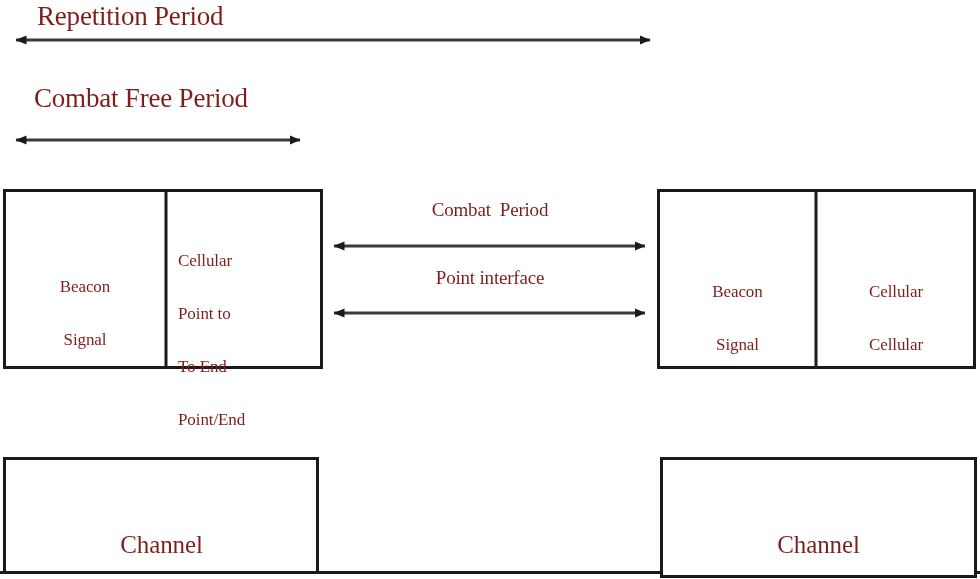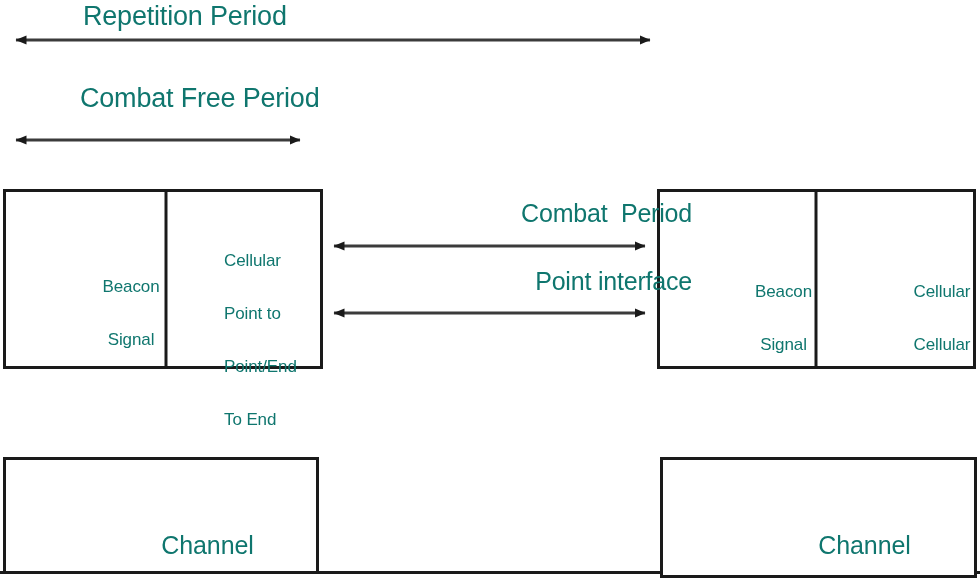--- a/index.html
+++ b/index.html
@@ -20,34 +20,33 @@
   }
   .svg-layer {
     position: absolute;
     left: 0;
     top: 0;
     width: 980px;
     height: 579px;
   }
   .txt {
     position: absolute;
-    color: #0f766e;
-    font-family: Liberation Sans, sans-serif;
+    color: #7f1d1d;
+    font-family: Liberation Serif, serif;
     white-space: pre;
     line-height: 1.04;
-    margin-left: 46px;
   }
   .period-label {
     font-size: 27px;
     letter-spacing: -0.2px;
   }
   .arrow-label {
-    font-size: 25px;
+    font-size: 19px;
     letter-spacing: -0.2px;
-    text-align: right;
+    text-align: center;
   }
   .box-label {
     font-size: 17px;
     letter-spacing: -0.1px;
   }
   .box-label.center {
     text-align: center;
   }
   .box-label.left {
     text-align: left;
@@ -121,22 +120,22 @@
   <div class="txt arrow-label" style="left:334px; top:268px; width:312px;">Point interface</div>
 
   <div class="txt box-label center" style="left:6px; top:243px; width:158px;">
     <div>Beacon</div>
     <div>Signal</div>
   </div>
 
   <div class="txt box-label left" style="left:178px; top:217px; width:144px;">
     <div>Cellular</div>
     <div>Point to</div>
+    <div>To End</div>
     <div>Point/End</div>
-    <div>To End</div>
   </div>
 
   <div class="txt box-label center" style="left:660px; top:248px; width:155px;">
     <div>Beacon</div>
     <div>Signal</div>
   </div>
 
   <div class="txt box-label center" style="left:818px; top:248px; width:156px;">
     <div>Cellular</div>
     <div>Cellular</div>

